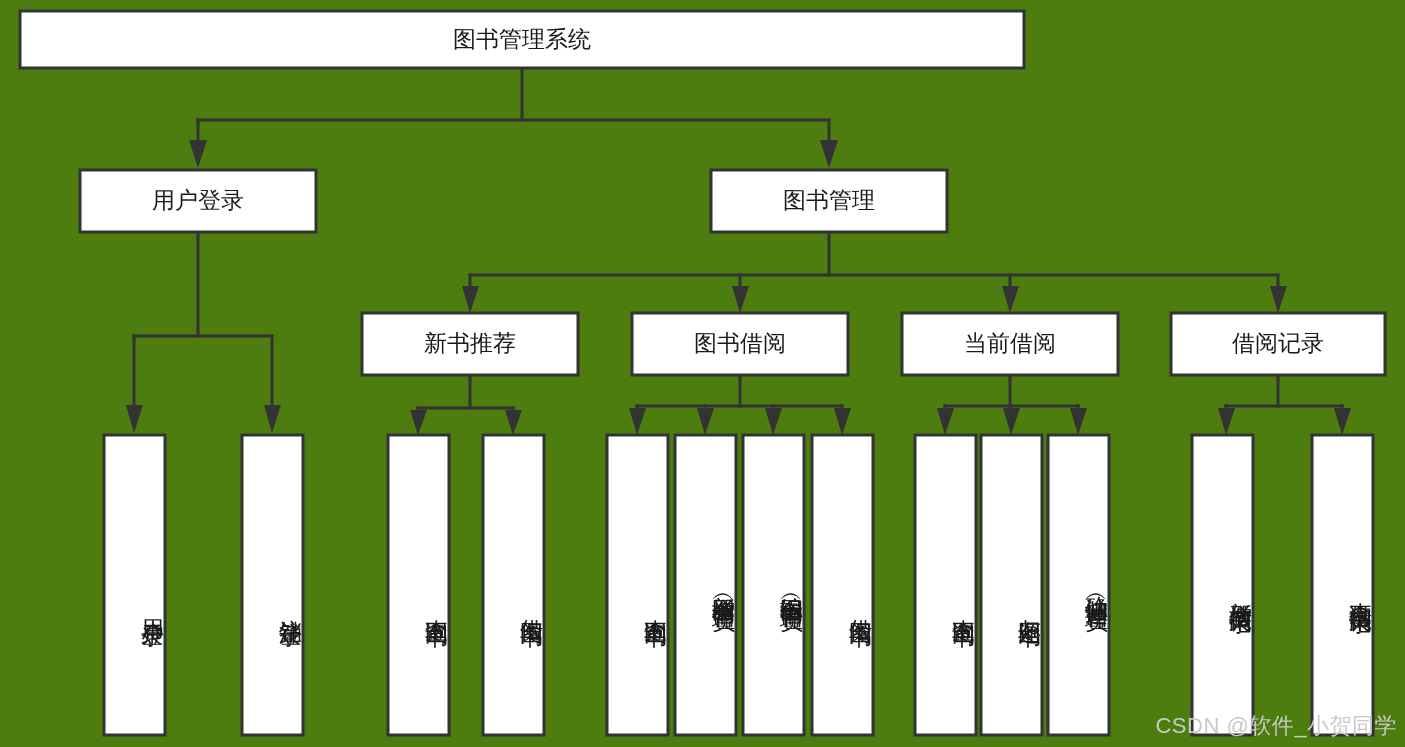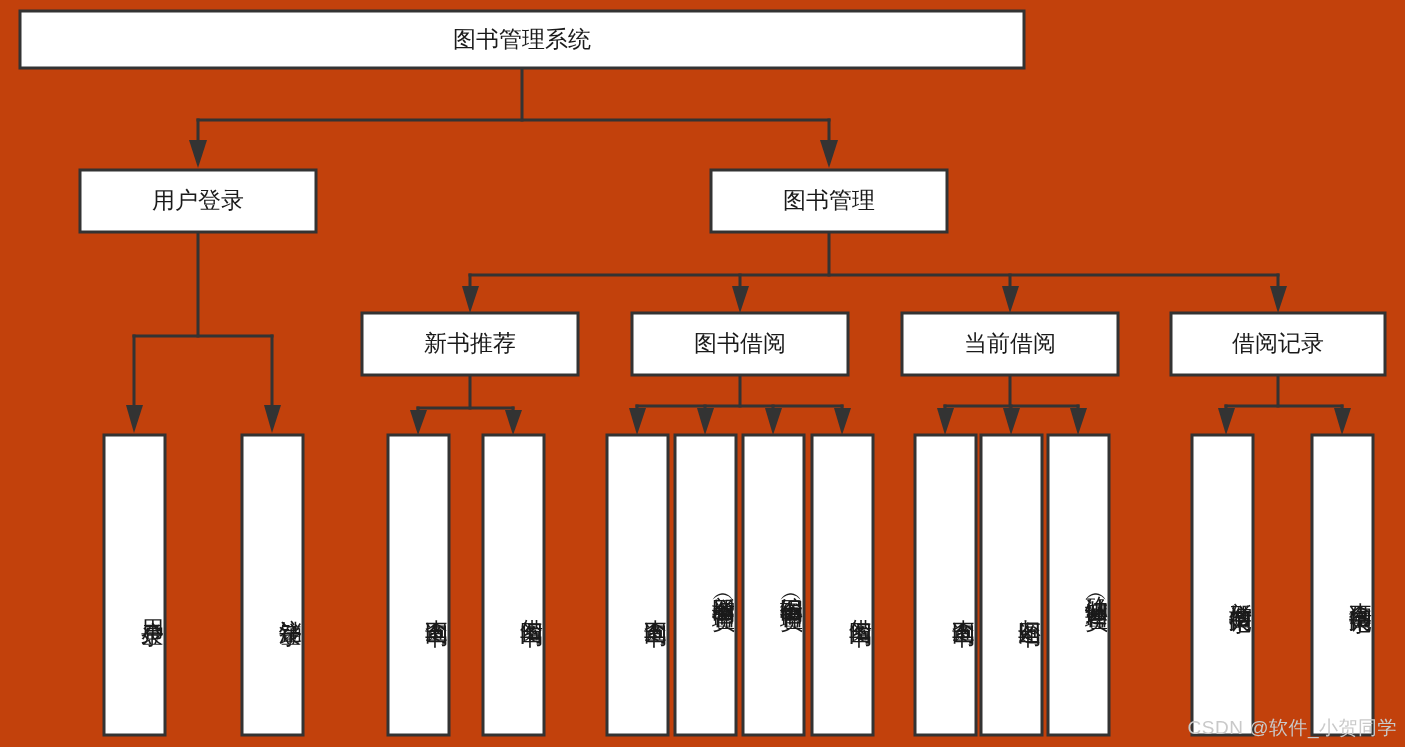--- a/index.html
+++ b/index.html
@@ -10,21 +10,21 @@
   body {
     width: 1405px;
     height: 747px;
     overflow: hidden;
     font-family: "Liberation Sans", "DejaVu Sans", sans-serif;
   }
   #diagram-root {
     position: relative;
     width: 1405px;
     height: 747px;
-    background: #c2410c;
+    background: #4d7c0f;
   }
   svg.diagram-canvas {
     position: absolute;
     left: 0;
     top: 0;
     width: 1405px;
     height: 747px;
     display: block;
   }
   .node-rect {
@@ -62,21 +62,21 @@
     align-items: flex-start;
     justify-content: center;
     white-space: nowrap;
     pointer-events: none;
   }
   .watermark {
     position: absolute;
     right: 8px;
     bottom: 6px;
     font-family: "Liberation Sans", "DejaVu Sans", sans-serif;
-    font-size: 19px;
+    font-size: 22px;
     color: #c9c9c9;
     white-space: nowrap;
     letter-spacing: 0.5px;
   }
 </style>
 </head>
 <body>
 
 <div id="diagram-root">
 

